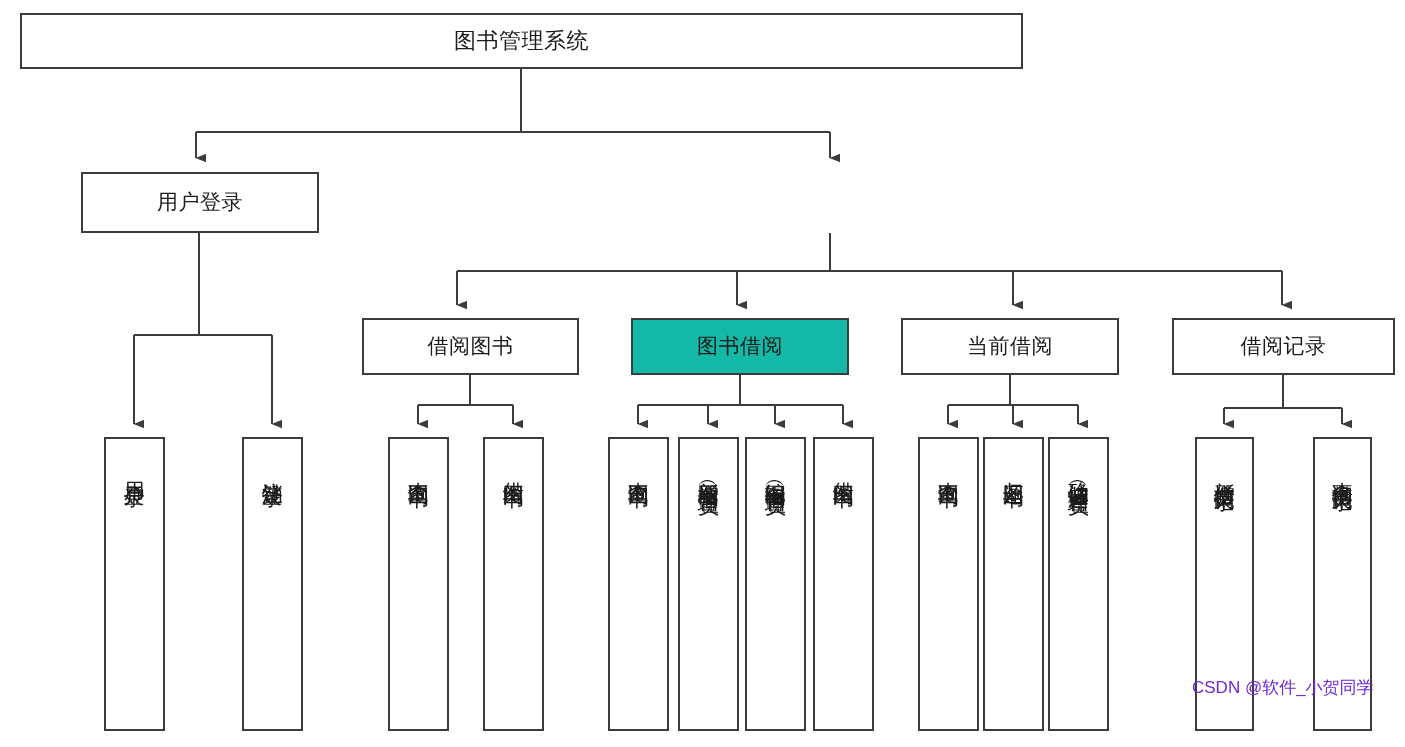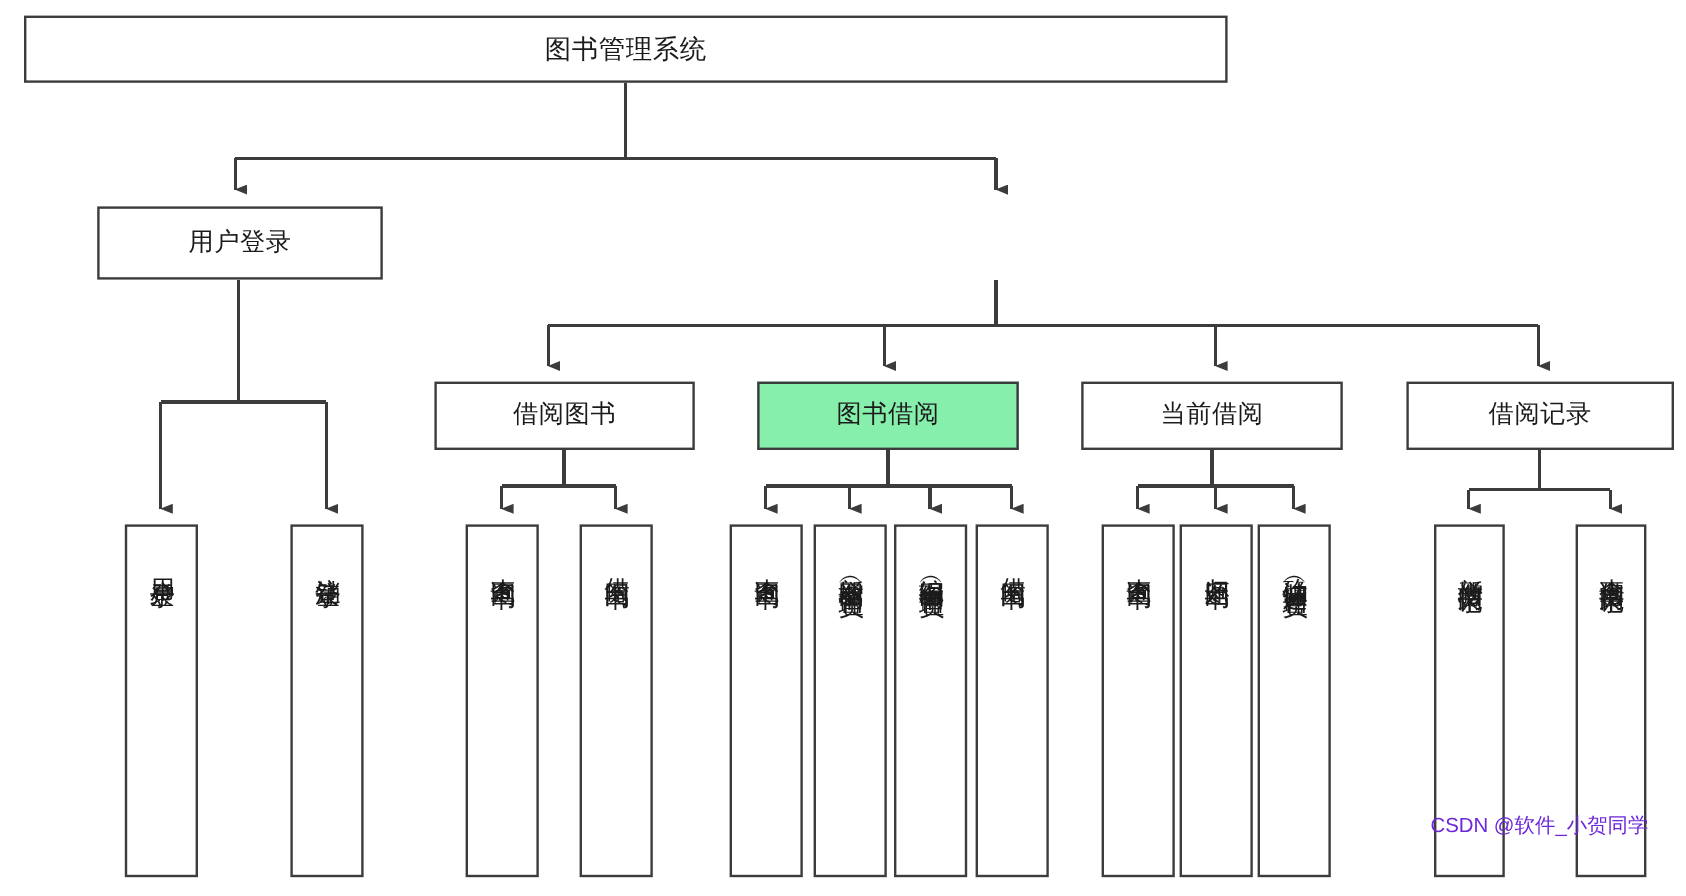--- a/index.html
+++ b/index.html
@@ -128,21 +128,21 @@
     <span class="node-label">图书管理系统</span>
   </div>
 
   <div class="node level1" style="left: 81px; top: 172px; width: 238px; height: 61px; border-color: rgb(60, 60, 60); background: rgb(255, 255, 255);">
     <span class="node-label">用户登录</span>
   </div>
 
   <div class="node level2" style="left: 362px; top: 318px; width: 217px; height: 57px; border-color: rgb(60, 60, 60); background: rgb(255, 255, 255);">
     <span class="node-label">借阅图书</span>
   </div>
-  <div class="node level2" style="left: 631px; top: 318px; width: 218px; height: 57px; border-color: rgb(60, 60, 60); background: #86efac;">
+  <div class="node level2" style="left: 631px; top: 318px; width: 218px; height: 57px; border-color: rgb(60, 60, 60); background: #14b8a6;">
     <span class="node-label">图书借阅</span>
   </div>
   <div class="node level2" style="left: 1172px; top: 318px; width: 223px; height: 57px; border-color: rgb(60, 60, 60); background: rgb(255, 255, 255);">
     <span class="node-label">借阅记录</span>
   </div>
   <div class="node level2" style="left: 901px; top: 318px; width: 218px; height: 57px; border-color: rgb(60, 60, 60); background: rgb(255, 255, 255);">
     <span class="node-label">当前借阅</span>
   </div>
 
   <div class="node leaf" style="left: 104px; top: 437px; width: 61px; height: 294px; border-color: rgb(60, 60, 60); background: rgb(255, 255, 255);">

